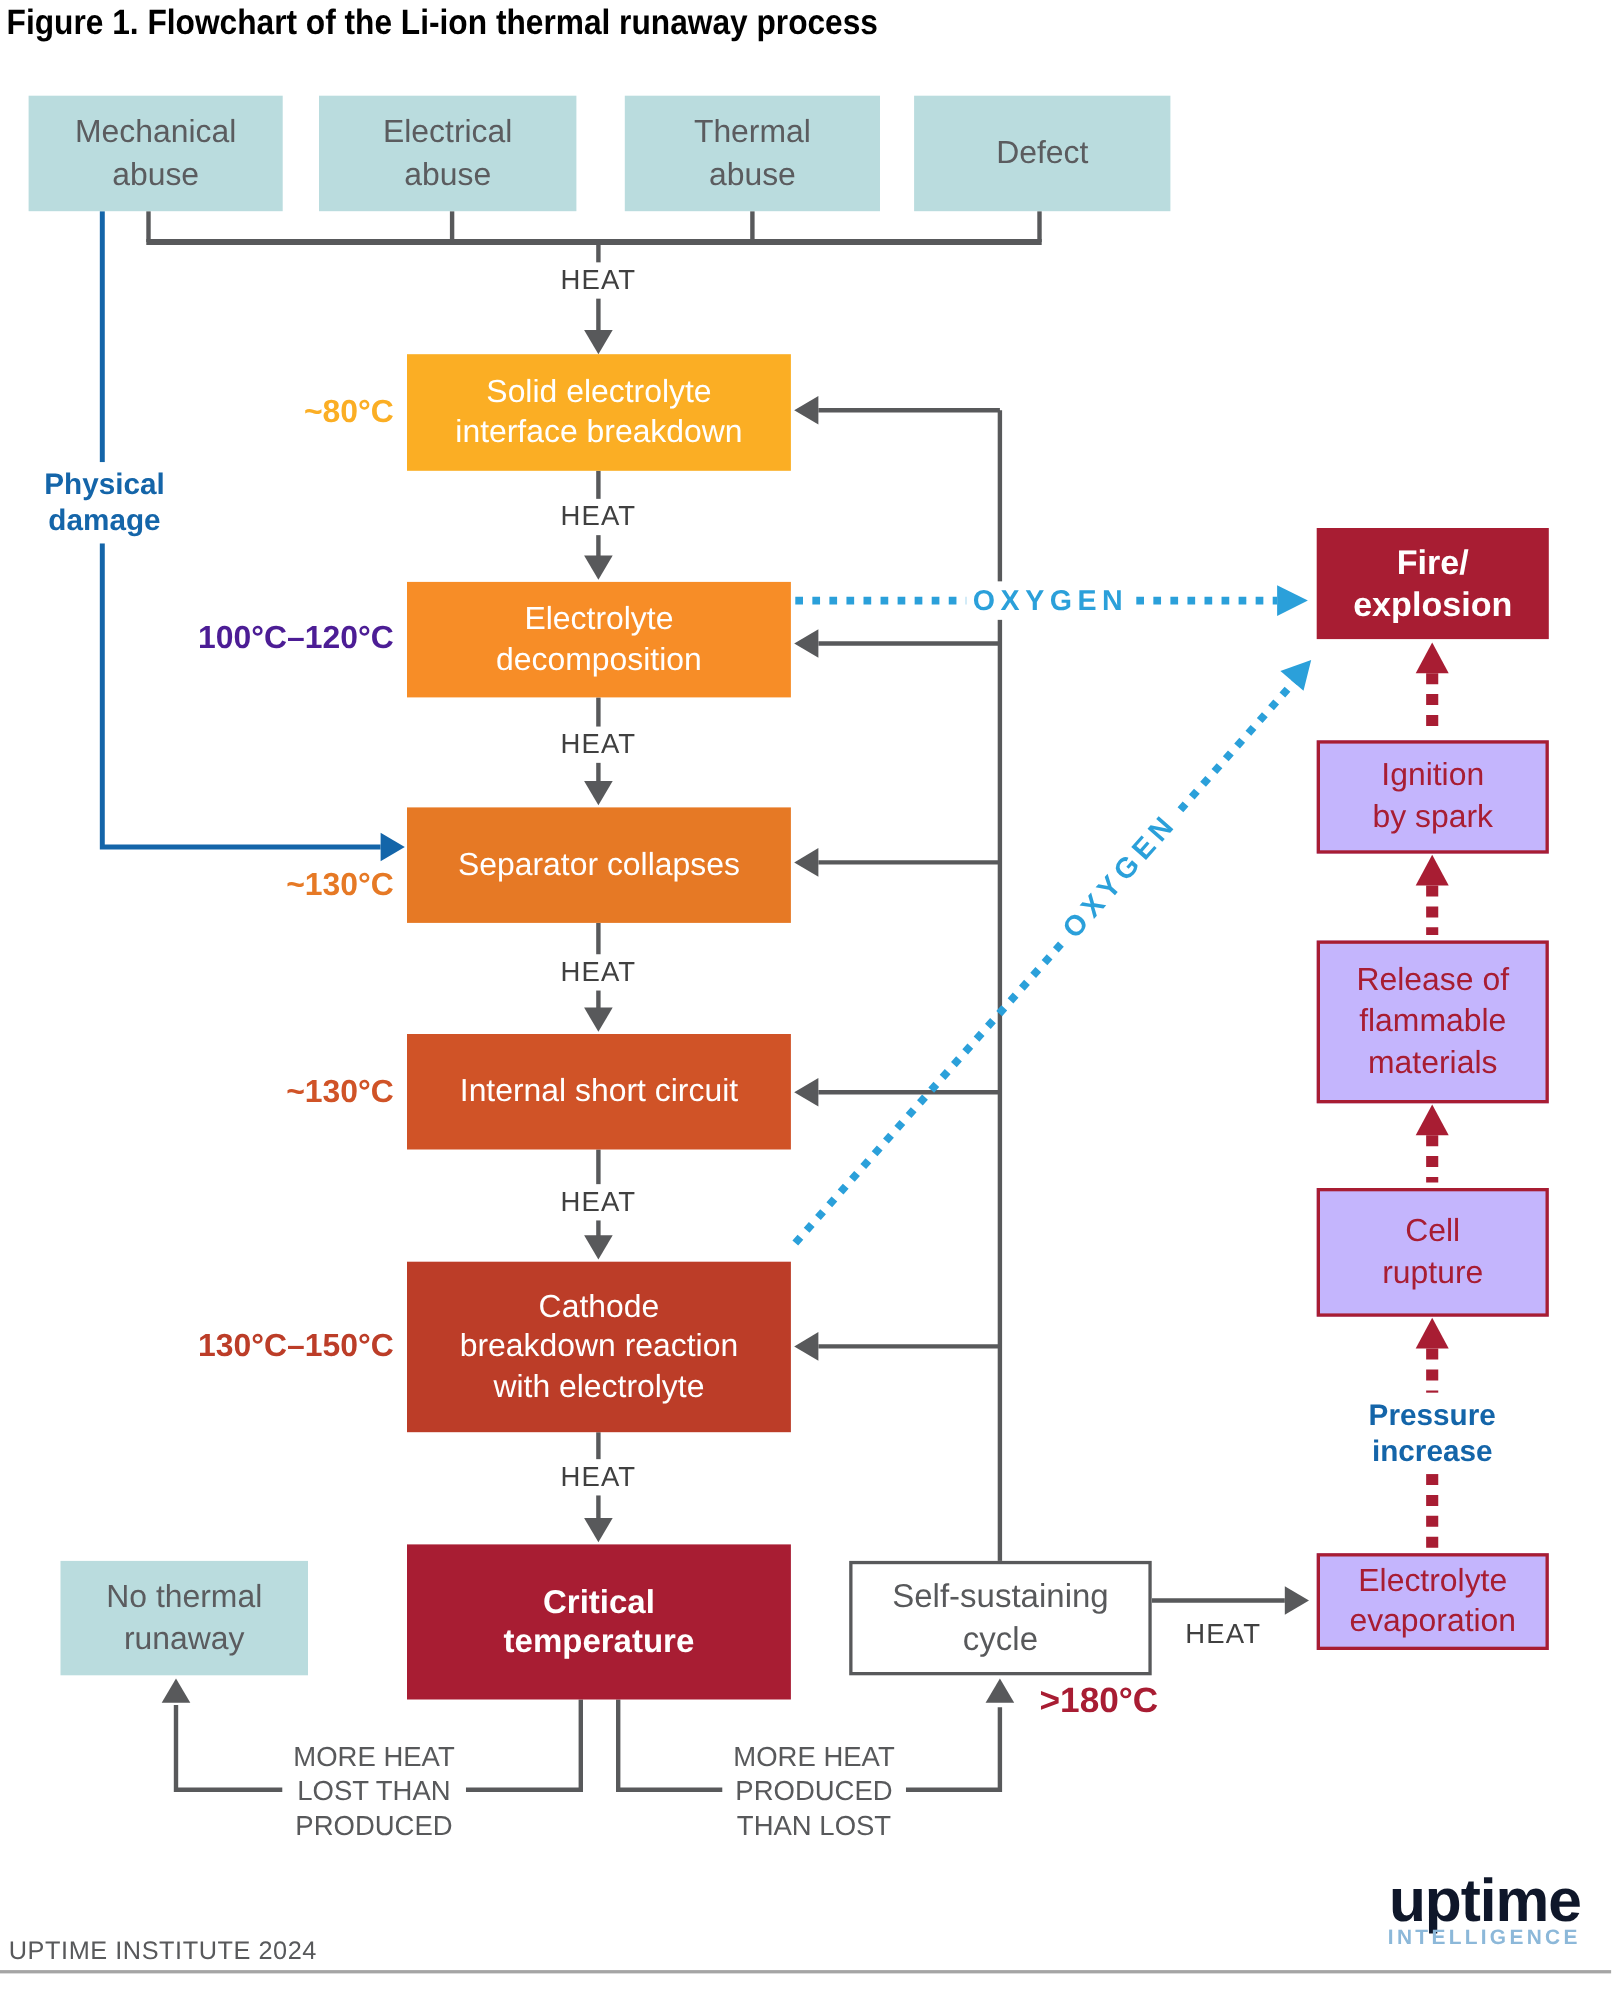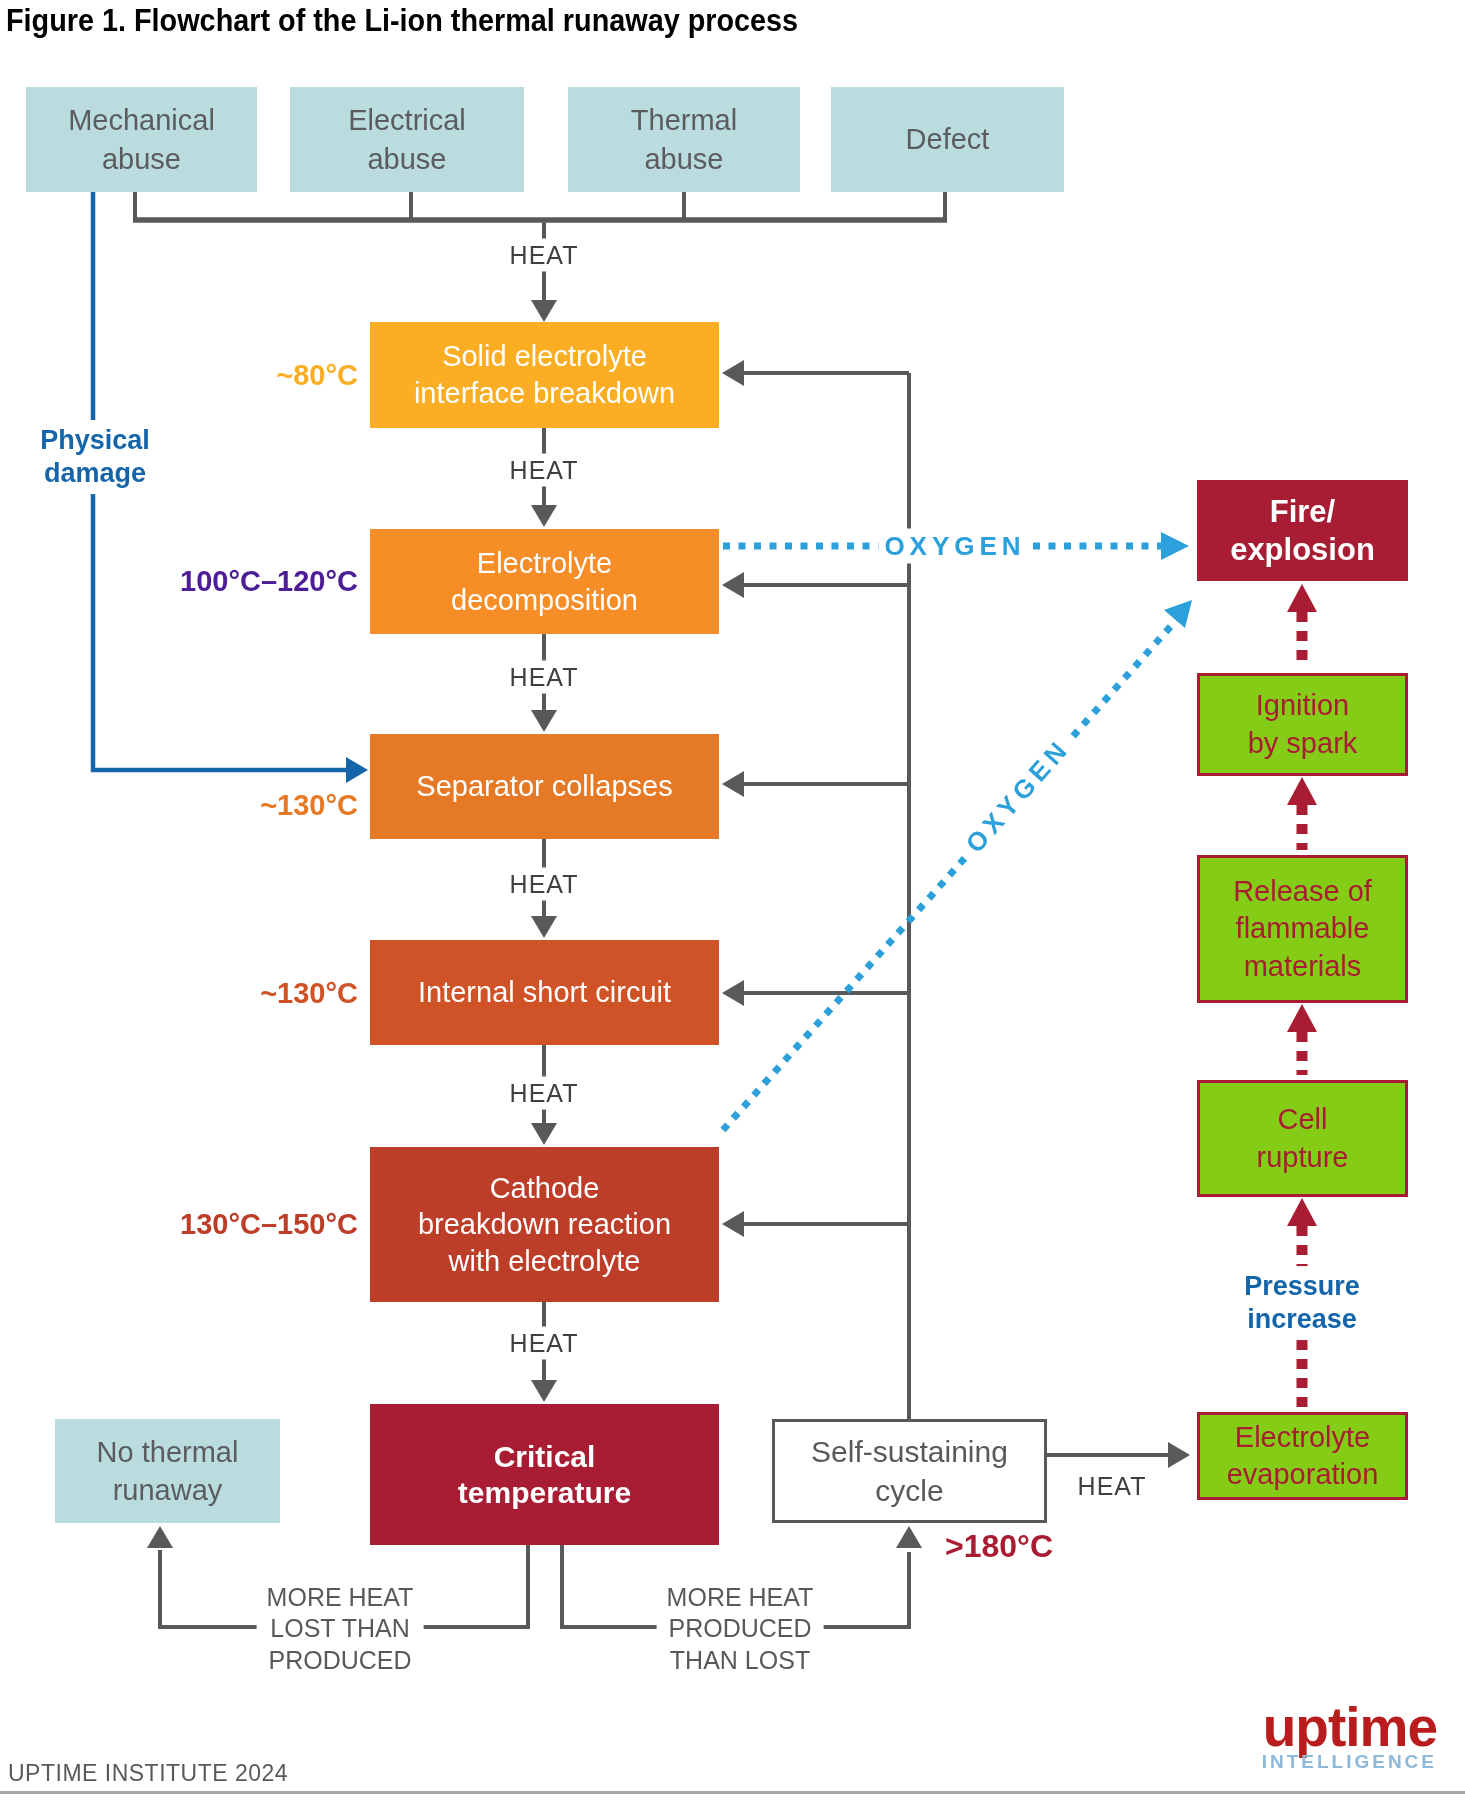--- a/index.html
+++ b/index.html
@@ -3,41 +3,41 @@
 <meta charset="utf-8">
 <style>
   html,body{margin:0;padding:0;background:#fff;}
   #canvas{position:relative;width:1465px;height:1808px;background:#fff;overflow:hidden;
           font-family:"Liberation Sans",sans-serif;}
   svg.connectors{position:absolute;left:0;top:0;z-index:1;}
   .node{position:absolute;z-index:2;display:flex;align-items:center;justify-content:center;
         text-align:center;white-space:pre-line;box-sizing:border-box;}
   .teal{background:#BADCDE;color:#5B5C5F;font-size:29px;line-height:1.32;}
   .chainbox{color:#fff;font-size:29px;line-height:1.26;}
-  .outline-red{background:#84cc16;border:3px solid #A81D33;color:#A81D33;font-size:29px;line-height:1.28;}
+  .outline-red{background:#c4b5fd;border:3px solid #A81D33;color:#A81D33;font-size:29px;line-height:1.28;}
   .outline-gray{background:#fff;border:3px solid #58595B;color:#58595B;font-size:30px;line-height:1.3;}
   .big{font-weight:bold;font-size:30px;line-height:1.18;}
   .fire{font-weight:bold;font-size:31px;line-height:1.22;}
   .heat{position:absolute;z-index:3;transform:translate(-50%,-50%);background:#fff;color:#404040;
         font-size:25px;letter-spacing:1px;padding:2px 7px;white-space:nowrap;}
   .temp{position:absolute;z-index:3;transform:translateY(-50%);font-weight:bold;font-size:29px;
         white-space:nowrap;text-align:right;}
   .oxygen{position:absolute;z-index:3;color:#2BA0DA;font-weight:bold;font-size:26px;
           letter-spacing:5px;background:#fff;padding:2px 6px;white-space:nowrap;}
   .bluelabel{position:absolute;z-index:3;color:#1465A9;font-weight:bold;font-size:27px;line-height:1.22;
              text-align:center;background:#fff;white-space:pre-line;padding:4px 6px;}
   .more{position:absolute;z-index:3;transform:translate(-50%,-50%);color:#58595B;font-size:25px;
         line-height:1.25;text-align:center;background:#fff;white-space:pre-line;padding:2px 10px;}
   .threshold{position:absolute;z-index:3;transform:translate(-50%,-50%);color:#A81D33;
              font-weight:bold;font-size:32px;white-space:nowrap;}
   .title{position:absolute;left:6px;top:2px;z-index:3;color:#000;font-weight:bold;font-size:32px;
          transform:scaleX(.9);transform-origin:left top;white-space:nowrap;}
   .credit{position:absolute;left:8px;top:1760px;z-index:3;color:#58595B;font-size:23px;letter-spacing:.5px;}
   .logoblock{position:absolute;right:28px;top:1700px;z-index:3;text-align:right;}
-  .logomain{color:#b91c1c;font-weight:bold;font-size:55px;line-height:1;letter-spacing:-1px;}
+  .logomain{color:#0f172a;font-weight:bold;font-size:55px;line-height:1;letter-spacing:-1px;}
   .logosub{color:#8CB8D9;font-weight:bold;font-size:19px;letter-spacing:3px;margin-top:-4px;}
   .rule{position:absolute;left:0;right:0;top:1791px;height:3px;background:#A5A5A5;z-index:2;}
 </style>
 </head>
 <body>
 
 <div id="canvas">
 
   <div class="title">Figure 1. Flowchart of the Li-ion thermal runaway process</div>
 

